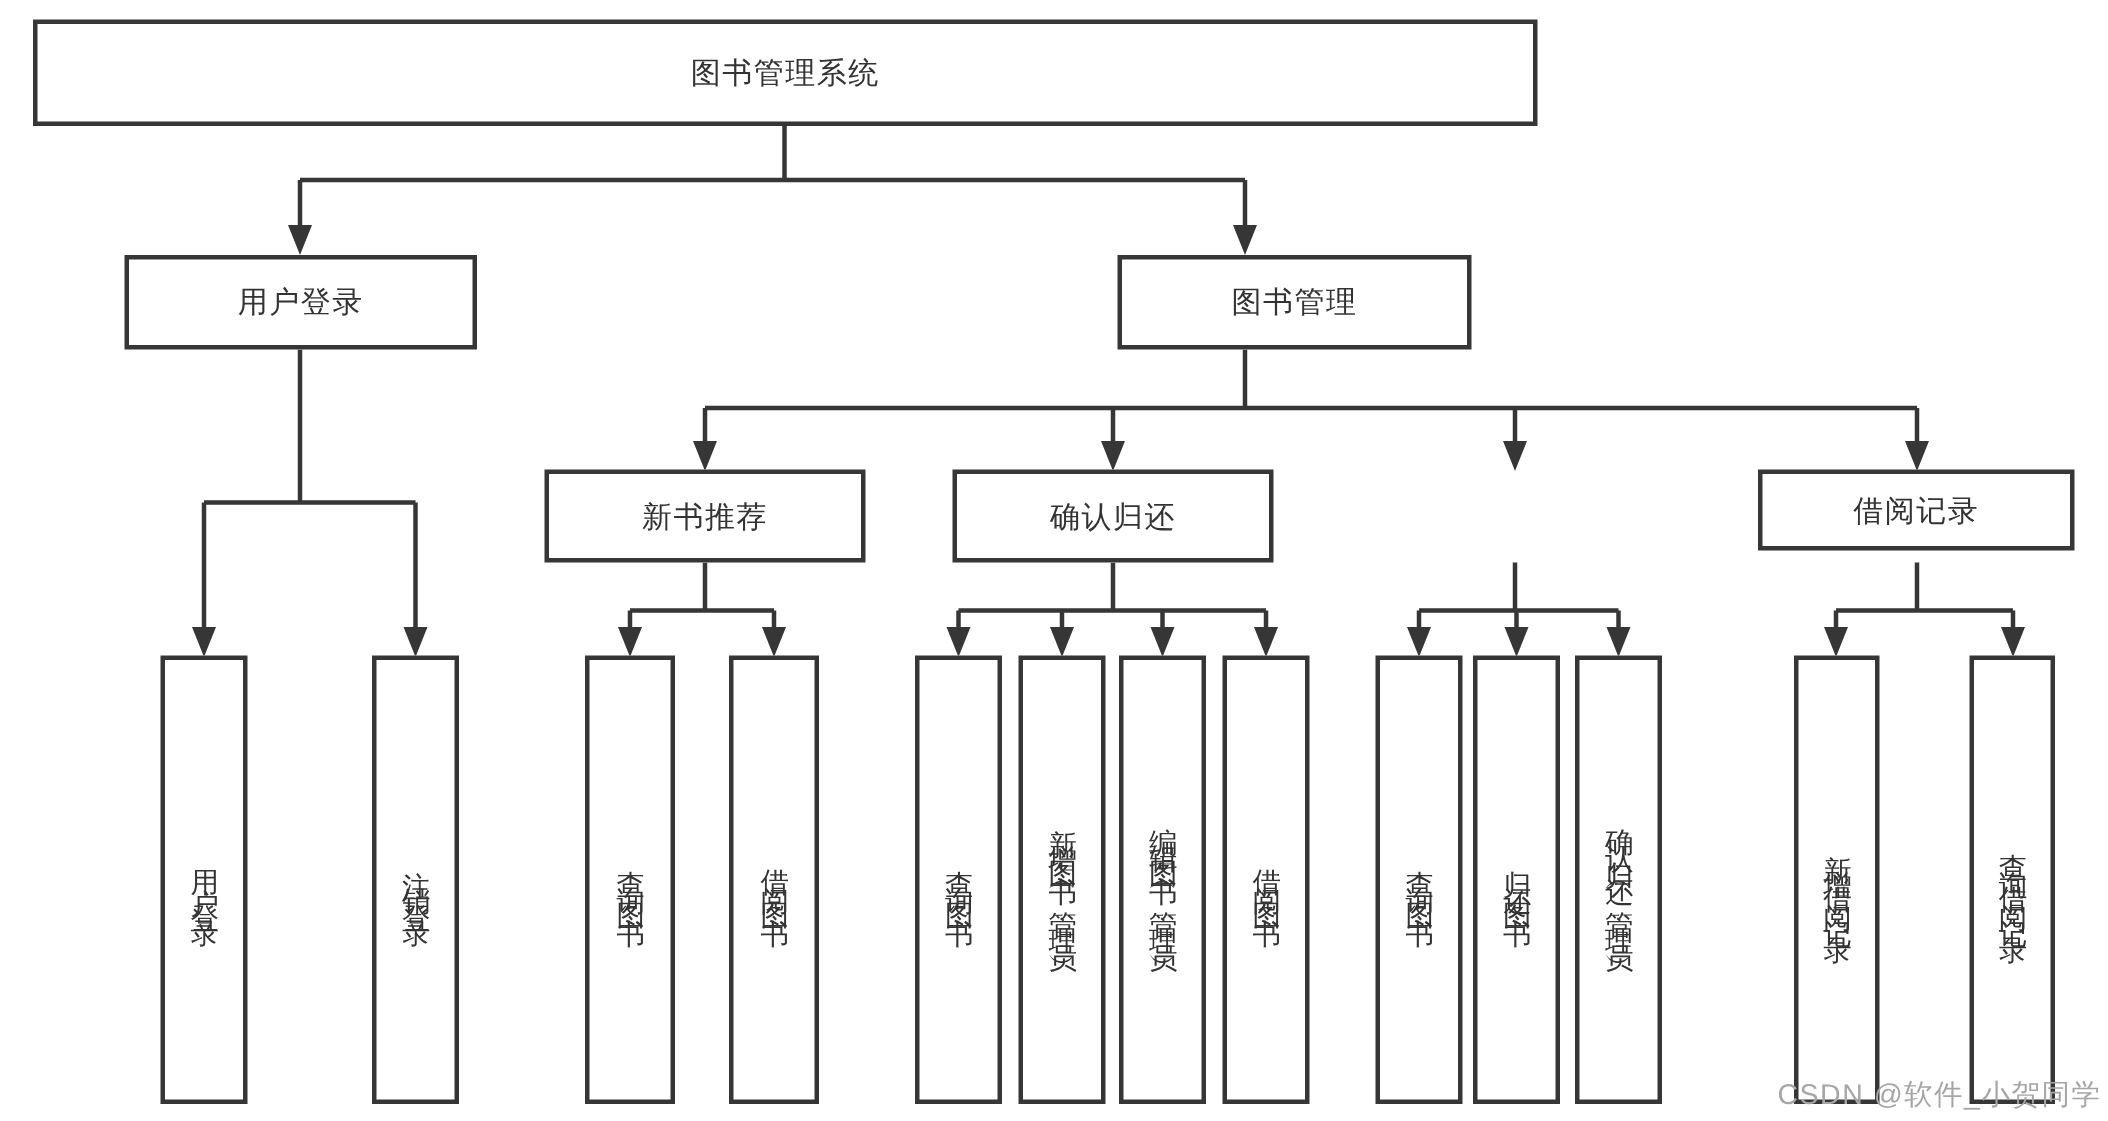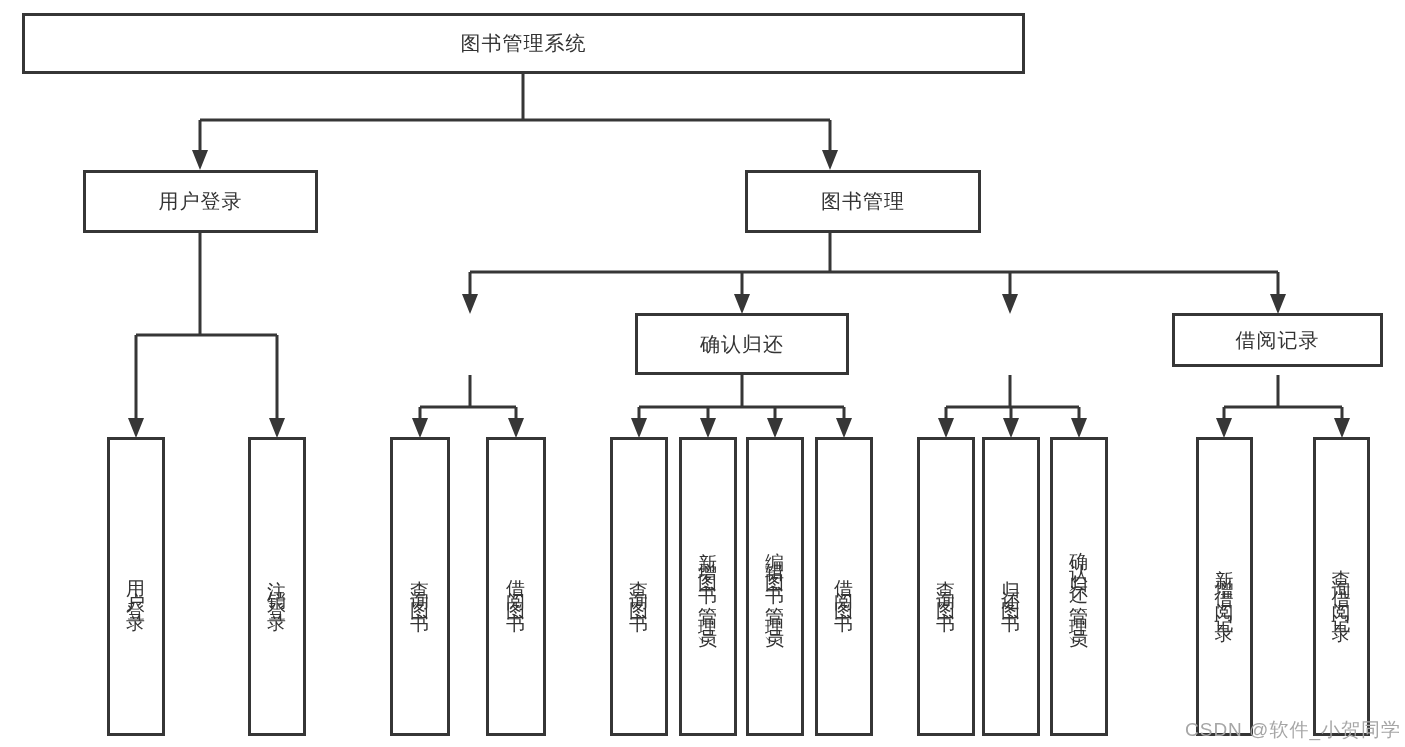--- a/index.html
+++ b/index.html
@@ -76,25 +76,26 @@
     <polygon points="836,418 852,418 844,438" fill="#363636"></polygon>
 
     <polygon points="938,418 954,418 946,438" fill="#363636"></polygon>
     <polygon points="1003,418 1019,418 1011,438" fill="#363636"></polygon>
     <polygon points="1071,418 1087,418 1079,438" fill="#363636"></polygon>
 
     <polygon points="1216,418 1232,418 1224,438" fill="#363636"></polygon>
     <polygon points="1334,418 1350,418 1342,438" fill="#363636"></polygon>
   </svg>
 
-  <div class="box" style="left:22px;top:13px;width:1003px;height:61px;">图书管理系统</div>
+  <div class="box" style="left:22px;top:13px;width:1003px;height:71px;">图书管理系统</div>
 
   <div class="box" style="left:83px;top:170px;width:235px;height:63px;">用户登录</div>
   <div class="box" style="left:712px;top:170px;width:236px;height:63px;margin-left:33px;">图书管理</div>
 
+  <div class="box" style="left:363px;top:313px;width:214px;height:62px;">新书推荐</div>
   <div class="box" style="left:635px;top:313px;width:214px;height:62px;">确认归还</div>
   <div class="box" style="left:1172px;top:313px;width:211px;height:54px;">借阅记录</div>
 
   <div class="box leaf" style="left:107px;top:437px;width:58px;height:299px;">用户登录</div>
   <div class="box leaf" style="left:248px;top:437px;width:58px;height:299px;">注销登录</div>
 
   <div class="box leaf" style="left:390px;top:437px;width:60px;height:299px;">查询图书</div>
   <div class="box leaf" style="left:486px;top:437px;width:60px;height:299px;">借阅图书</div>
 
   <div class="box leaf" style="left:610px;top:437px;width:58px;height:299px;">查询图书</div>

